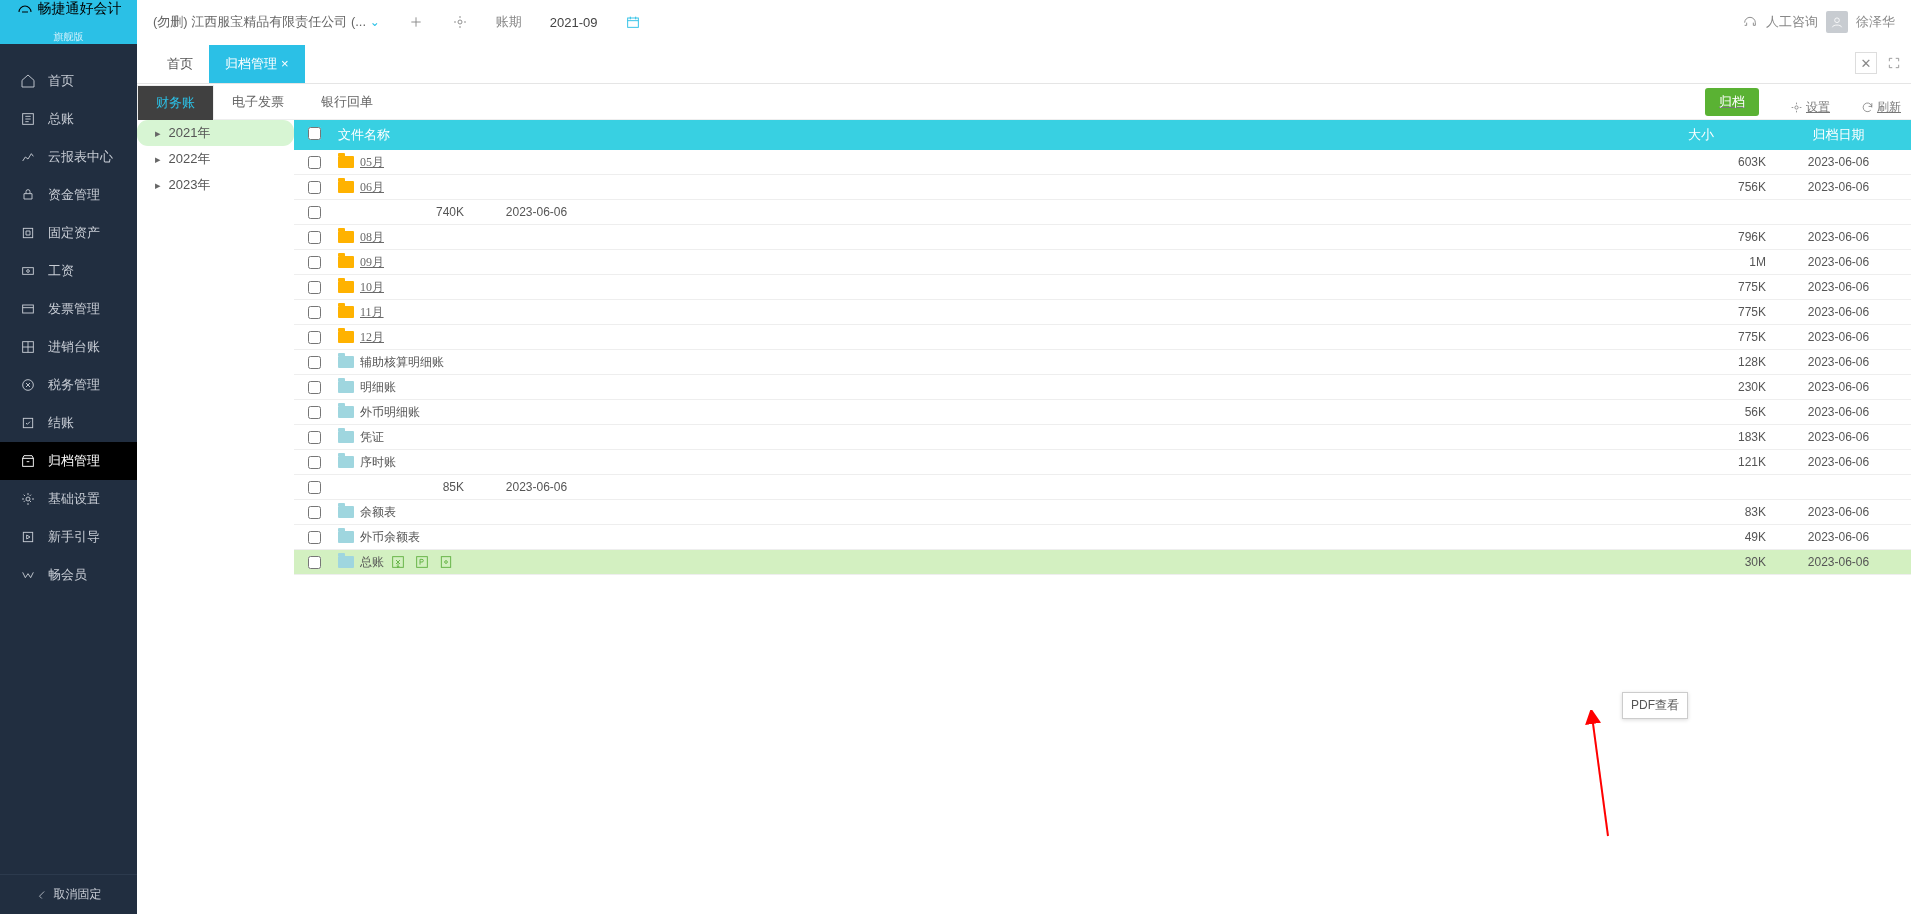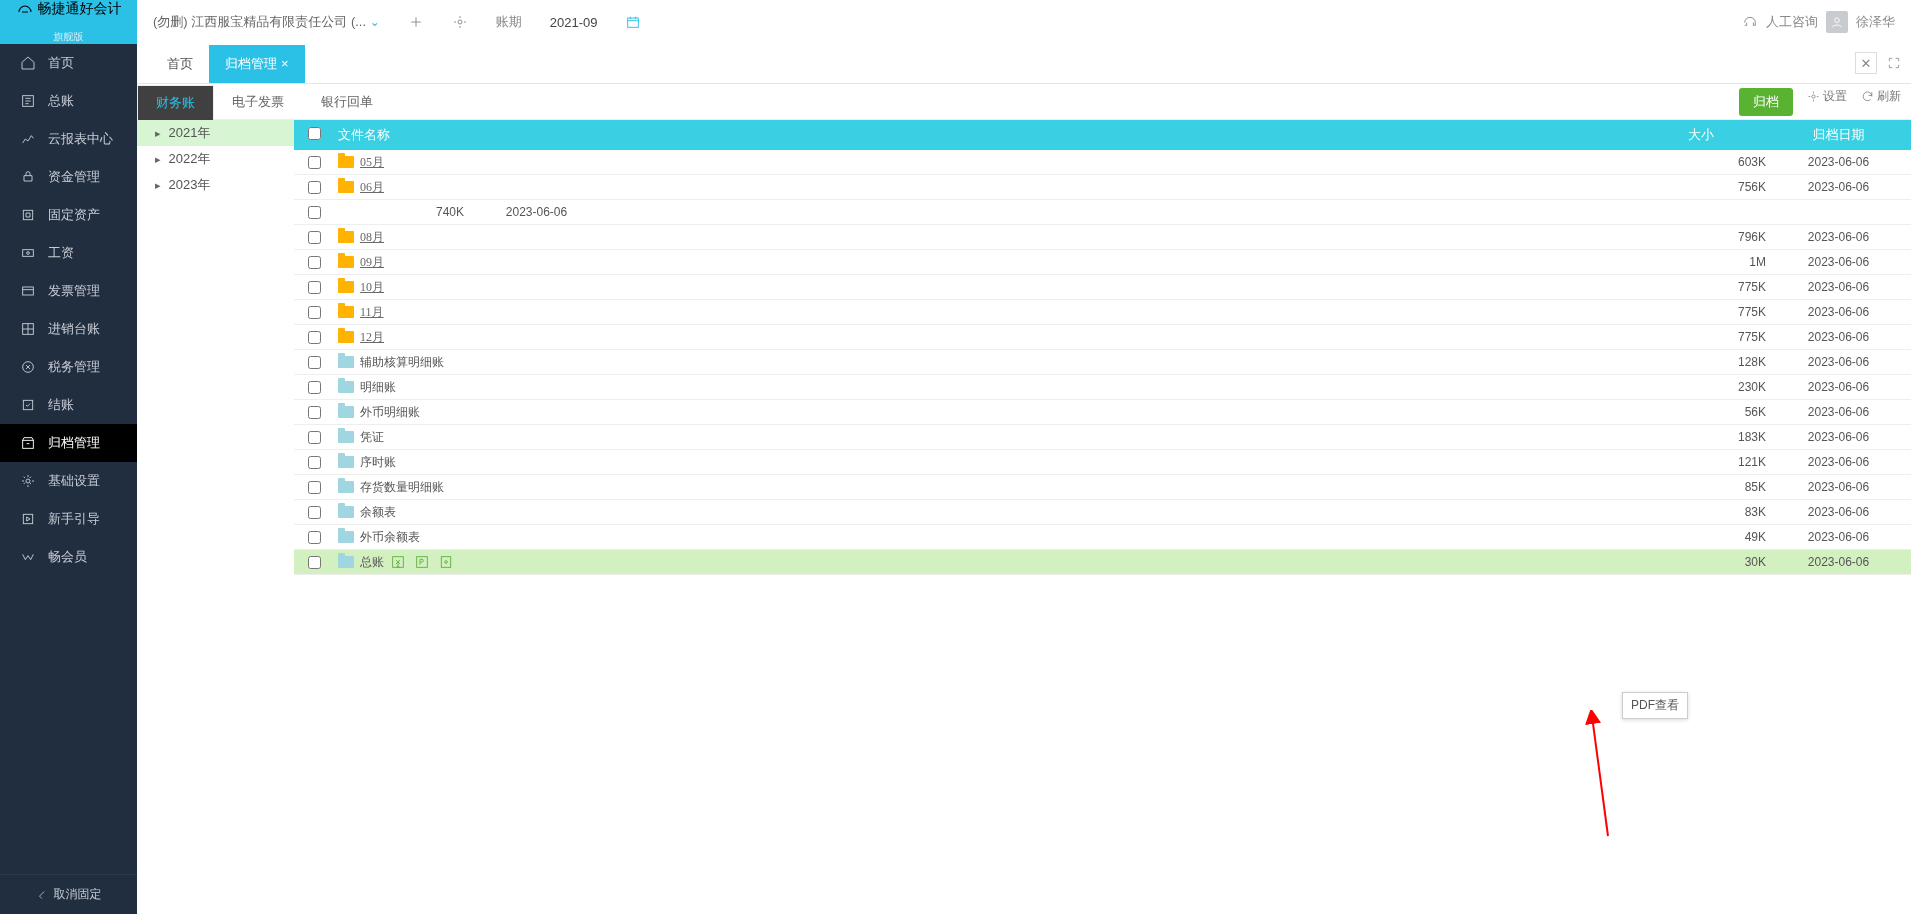--- a/index.html
+++ b/index.html
@@ -1,21 +1,21 @@
 <!DOCTYPE html>
 <html><head>
 <meta charset="utf-8">
 <style>
 * { margin:0; padding:0; box-sizing:border-box; font-family:"Microsoft YaHei","PingFang SC",sans-serif; }
 body { background:#fff; font-size:13px; color:#333; overflow:hidden; }
 .app { display:flex; height:914px; width:1911px; }
 .sidebar { width:137px; background:#212e40; color:#c7ccd4; display:flex; flex-direction:column; }
 .logo { height:44px; background:#2bc0e6; display:flex; align-items:flex-start; justify-content:center; color:#000000; font-size:14px; }
 .logo svg { margin-right:4px; }
-.logo-sub { font-size:10px; color:#cdeffb; text-align:center; margin-top:-14px; margin-bottom:0; background:#2bc0e6; }
+.logo-sub { font-size:10px; color:#cdeffb; text-align:center; margin-top:-14px; margin-bottom:18px; background:#2bc0e6; }
 .menu { flex:1; }
 .menu-item { height:38px; display:flex; align-items:center; padding-left:20px; cursor:pointer; font-size:13px; }
 .menu-item.active { background:#000; color:#fff; }
 .menu-item svg, .menu-item .micon { width:16px; height:16px; margin-right:12px; }
 .sidebar-footer { height:40px; border-top:1px solid #2c3a4d; display:flex; align-items:center; justify-content:center; cursor:pointer; font-size:12px; color:#c7ccd4; }
 .sidebar-footer svg { margin-right:4px; }
 
 .main { flex:1; display:flex; flex-direction:column; }
 .topbar { height:44px; display:flex; align-items:center; padding:0 16px; color:#555; }
 .topbar .left { display:flex; align-items:center; gap:28px; }
@@ -30,28 +30,28 @@
 
 .tabs-row { height:40px; display:flex; align-items:flex-end; border-bottom:1px solid #e5e5e5; padding-left:14px; position:relative; }
 .nav-tab { padding:10px 16px; font-size:13px; cursor:pointer; color:#555; }
 .nav-tab.active { background:#2bc0e6; color:#fff; }
 .nav-tab .close { margin-left:4px; }
 .tabs-row .tab-close-top { position:absolute; right:34px; top:8px; width:22px; height:22px; border:1px solid #ddd; display:flex; align-items:center; justify-content:center; cursor:pointer; color:#888; }
 .tabs-row .fs { position:absolute; right:6px; top:8px; width:22px; height:22px; display:flex; align-items:center; justify-content:center; color:#888; cursor:pointer;}
 .subtabs { display:flex; border-bottom:1px solid #eee; height:36px; align-items:flex-end; position:relative; width:1774px;}
 .sub-tab { padding:8px 18px; font-size:13px; color:#666; cursor:pointer; border-top:3px solid transparent; border-right:1px solid transparent;}
 .sub-tab.active { color:#2bc0e6; border-top:1px solid #eee; border-left:1px solid #eee; border-right:1px solid #eee; background:#404040; position:relative; top:1px; }
-.actions { position:absolute; right:10px; top:4px; display:flex; align-items:flex-start; gap:14px; font-size:12px; color:#777; }
+.actions { position:absolute; right:10px; top:4px; display:flex; align-items:flex-end; gap:31px; font-size:12px; color:#777;text-decoration:underline; }
 .btn-archive { background:#5ab233; color:#fff; padding:5px 14px; border-radius:3px; cursor:pointer; font-size:13px;}
 .act-link { cursor:pointer; display:flex; align-items:center; gap:3px;}
 
 .body-row { display:flex; }
 .year-tree { width:157px; }
 .year-item { height:26px; display:flex; align-items:center; padding-left:18px; font-size:13px; color:#555; cursor:pointer; }
-.year-item.sel { background:#d7f5d3; }
+.year-item.sel { background:#d7f5d3;border-radius:11px; }
 .year-item::before { content:"▸"; margin-right:8px; color:#666; font-size:11px;}
 
 .table-wrap { flex:1; }
 .thead { background:#38d0e2; color:#fff; height:30px; display:flex; align-items:center; font-size:13px; }
 .th-check { width:40px; text-align:center; }
 .th-name { flex:1; padding-left:4px; }
 .th-size { width:130px; text-align:center; }
 .th-date { width:145px; text-align:center; }
 
 .row { height:25px; display:flex; align-items:center; border-bottom:1px solid #eee; font-size:12px; }
@@ -379,24 +379,20 @@
                 <div class="r-check"><input type="checkbox" style=""></div>
                 <div class="r-name">
                   <span class="folder-b"></span>
                   <span class="">序时账</span>
                 </div>
                 <div class="r-size">121K</div>
                 <div class="r-date">2023-06-06</div>
               </div>
               <div class="row">
                 <div class="r-check"><input type="checkbox" style=""></div>
-                <div class="r-name">
-                  <span class="folder-b"></span>
-                  <span class="">存货数量明细账</span>
-                </div>
                 <div class="r-size">85K</div>
                 <div class="r-date">2023-06-06</div>
               </div>
               <div class="row">
                 <div class="r-check"><input type="checkbox" style=""></div>
                 <div class="r-name">
                   <span class="folder-b"></span>
                   <span class="">余额表</span>
                 </div>
                 <div class="r-size">83K</div>

